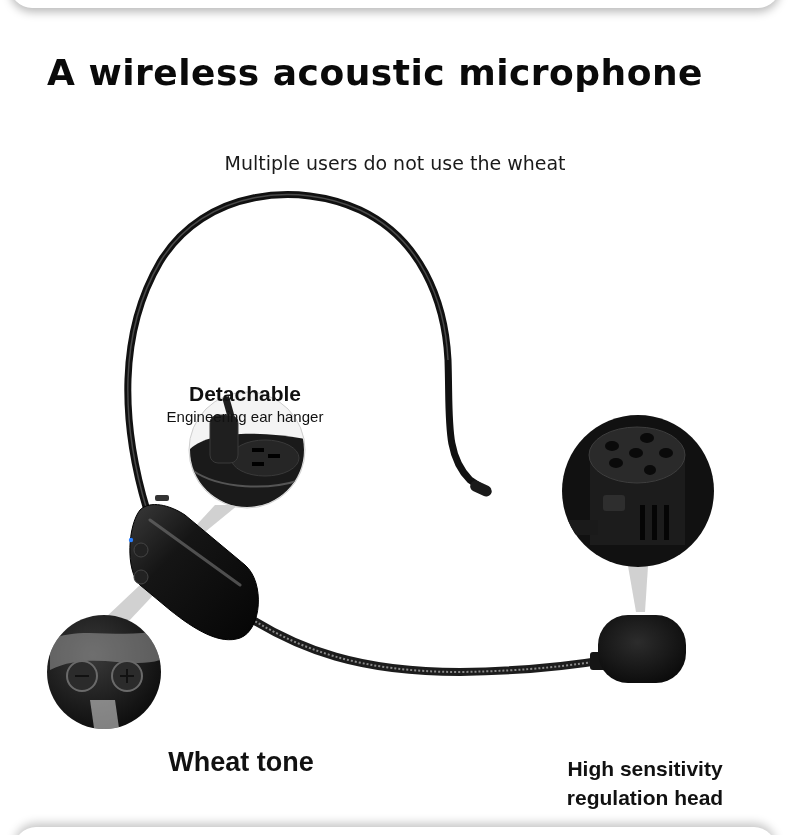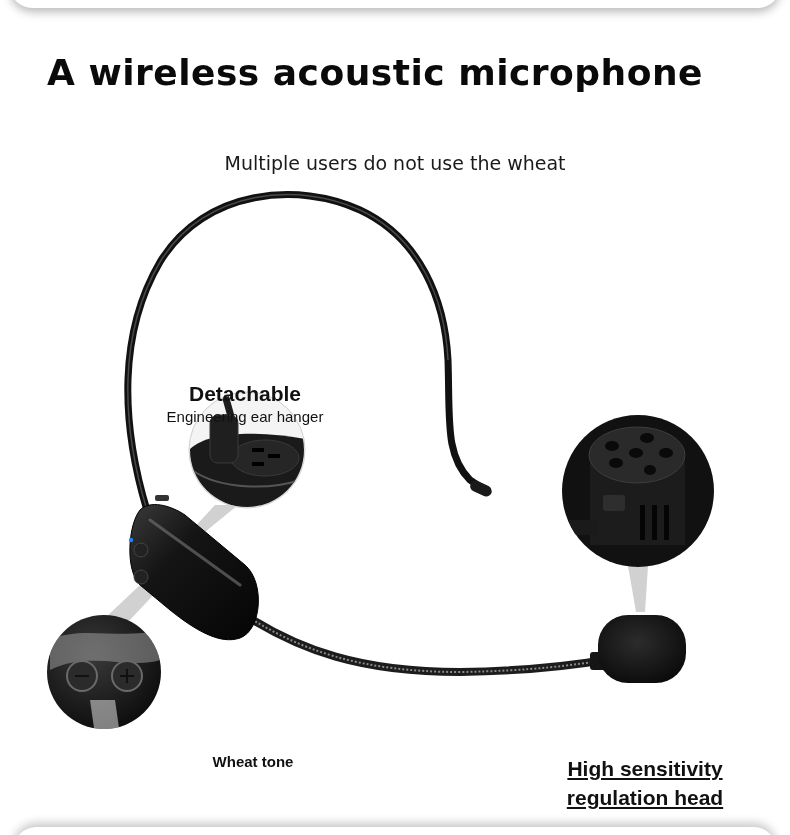--- a/index.html
+++ b/index.html
@@ -27,22 +27,22 @@
   }
   .subtitle {
     position:absolute; left:0; width:790px; top:112px; text-align:center;
     font-family:"DejaVu Sans", sans-serif;
     font-size:19px; color:#1a1a1a;margin-top:40px;
   }
   .product { position:absolute; left:0; top:0; width:790px; height:835px; }
   .label { position:absolute; color:#111; text-align:center;margin-top:48px; }
   .lbl-detach-title { left:150px; width:190px; top:334px; font-size:21px; font-weight:bold; }
   .lbl-detach-sub { left:140px; width:210px; top:360px; font-size:15px; }
-  .lbl-wheat { left:168px; width:170px; top:700px; font-size:15px; font-weight:bold; line-height:28px; }
-  .lbl-mic { left:520px; width:250px; top:706px; font-size:21px; font-weight:bold; line-height:29px;text-decoration:underline; }
+  .lbl-wheat { left:156px; width:170px; top:700px; font-size:27px; font-weight:bold; line-height:28px; }
+  .lbl-mic { left:520px; width:250px; top:706px; font-size:21px; font-weight:bold; line-height:29px; }
 </style>
 </head>
 <body>
 
 <div class="shadow-top"></div>
 <div class="shadow-bottom"></div>
 
 <div class="title">A wireless acoustic microphone</div>
 <div class="subtitle">Multiple users do not use the wheat</div>
 

